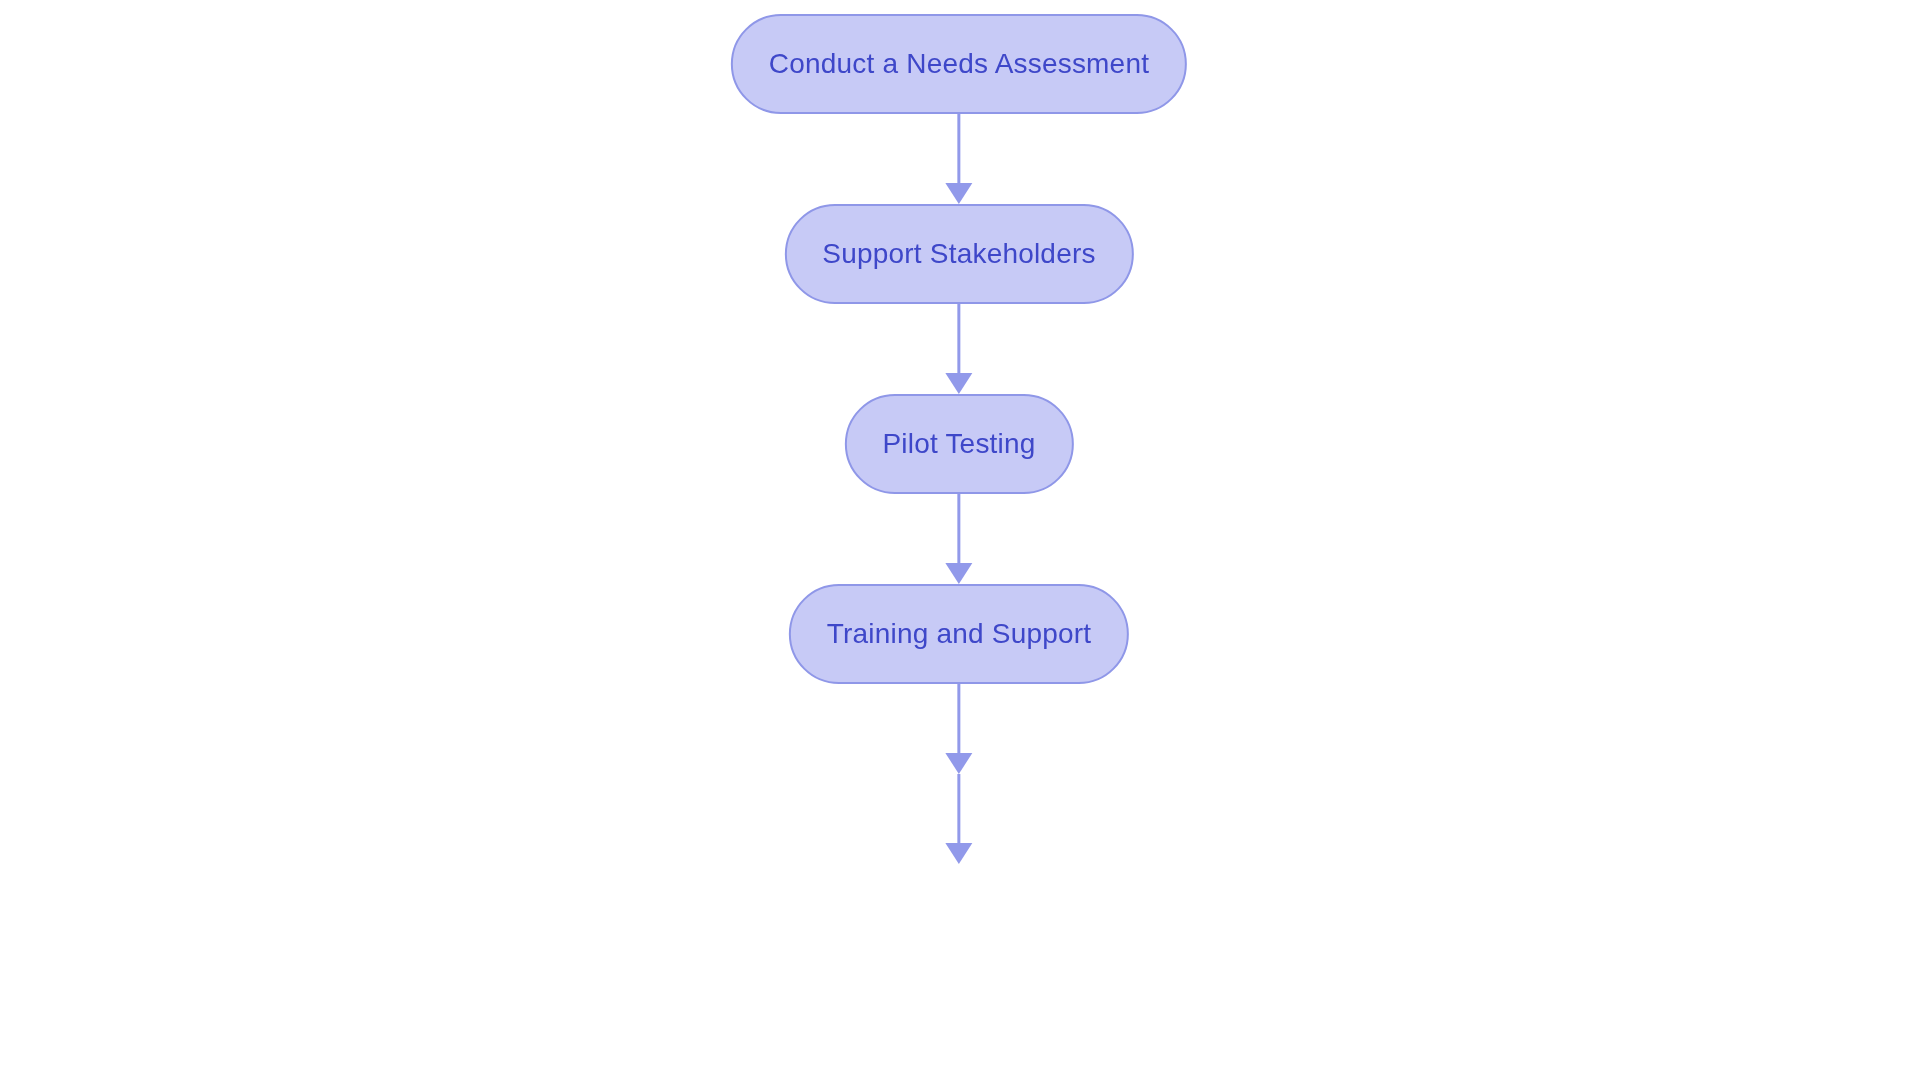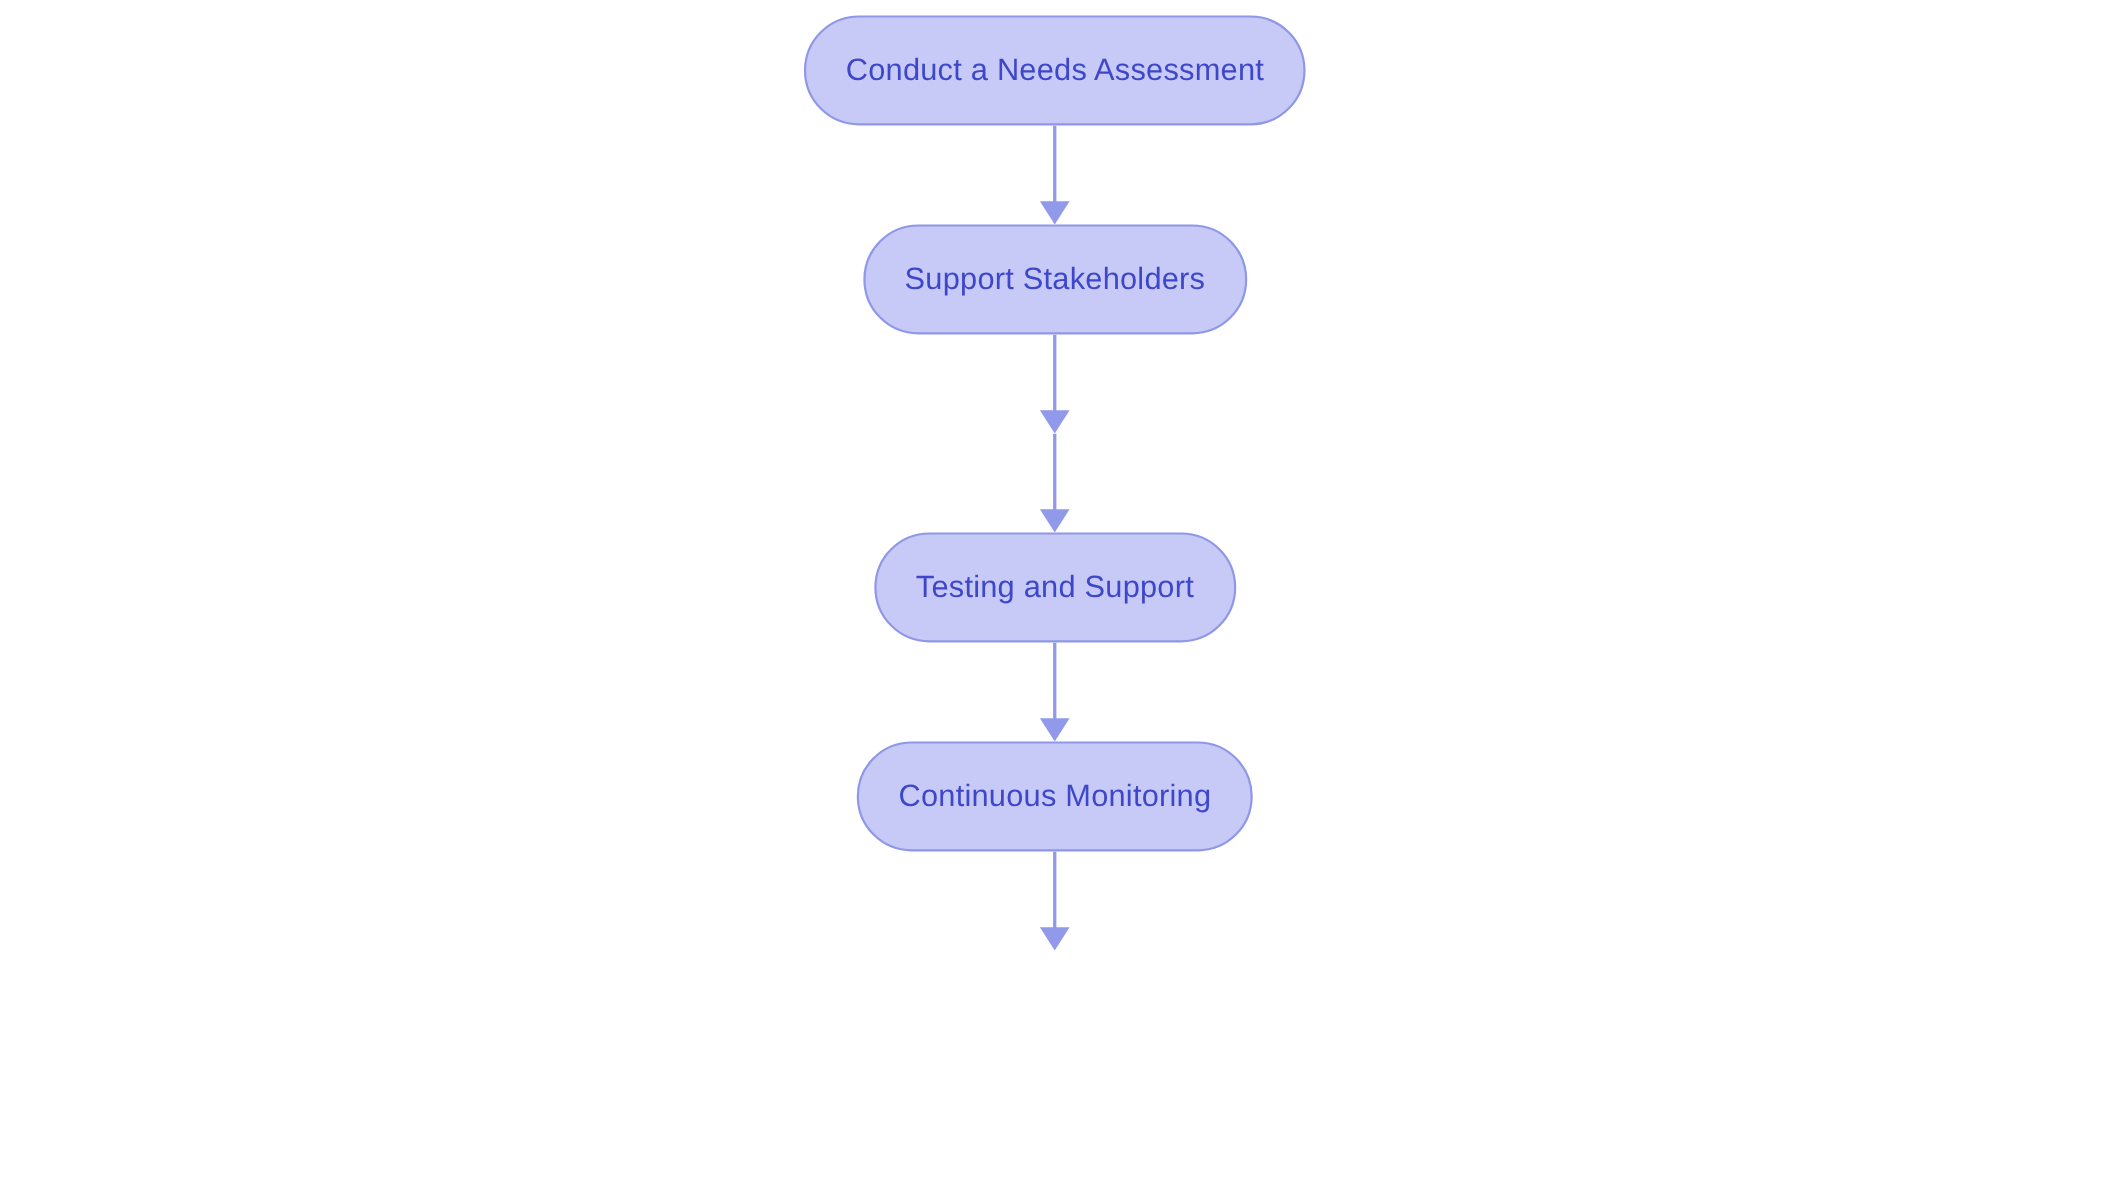--- a/index.html
+++ b/index.html
@@ -70,38 +70,38 @@
 
     <div class="node">
       <span>Support Stakeholders</span>
     </div>
 
     <svg class="connector" viewBox="0 0 28 90" xmlns="http://www.w3.org/2000/svg">
       <line x1="14" y1="0" x2="14" y2="71" stroke="currentColor" stroke-width="3"></line>
       <polygon points="0.5,69 27.5,69 14,90" fill="currentColor"></polygon>
     </svg>
 
-
-    <svg class="connector" viewBox="0 0 28 90" xmlns="http://www.w3.org/2000/svg">
-      <line x1="14" y1="0" x2="14" y2="71" stroke="currentColor" stroke-width="3"></line>
-      <polygon points="0.5,69 27.5,69 14,90" fill="currentColor"></polygon>
-    </svg>
-
     <div class="node">
-      <span>Testing and Support</span>
+      <span>Pilot Testing</span>
     </div>
 
     <svg class="connector" viewBox="0 0 28 90" xmlns="http://www.w3.org/2000/svg">
       <line x1="14" y1="0" x2="14" y2="71" stroke="currentColor" stroke-width="3"></line>
       <polygon points="0.5,69 27.5,69 14,90" fill="currentColor"></polygon>
     </svg>
 
     <div class="node">
-      <span>Continuous Monitoring</span>
+      <span>Training and Support</span>
     </div>
+
+    <svg class="connector" viewBox="0 0 28 90" xmlns="http://www.w3.org/2000/svg">
+      <line x1="14" y1="0" x2="14" y2="71" stroke="currentColor" stroke-width="3"></line>
+      <polygon points="0.5,69 27.5,69 14,90" fill="currentColor"></polygon>
+    </svg>
+
 
     <svg class="connector" viewBox="0 0 28 90" xmlns="http://www.w3.org/2000/svg">
       <line x1="14" y1="0" x2="14" y2="71" stroke="currentColor" stroke-width="3"></line>
       <polygon points="0.5,69 27.5,69 14,90" fill="currentColor"></polygon>
     </svg>
 
 
   </div>
 </div>
 

